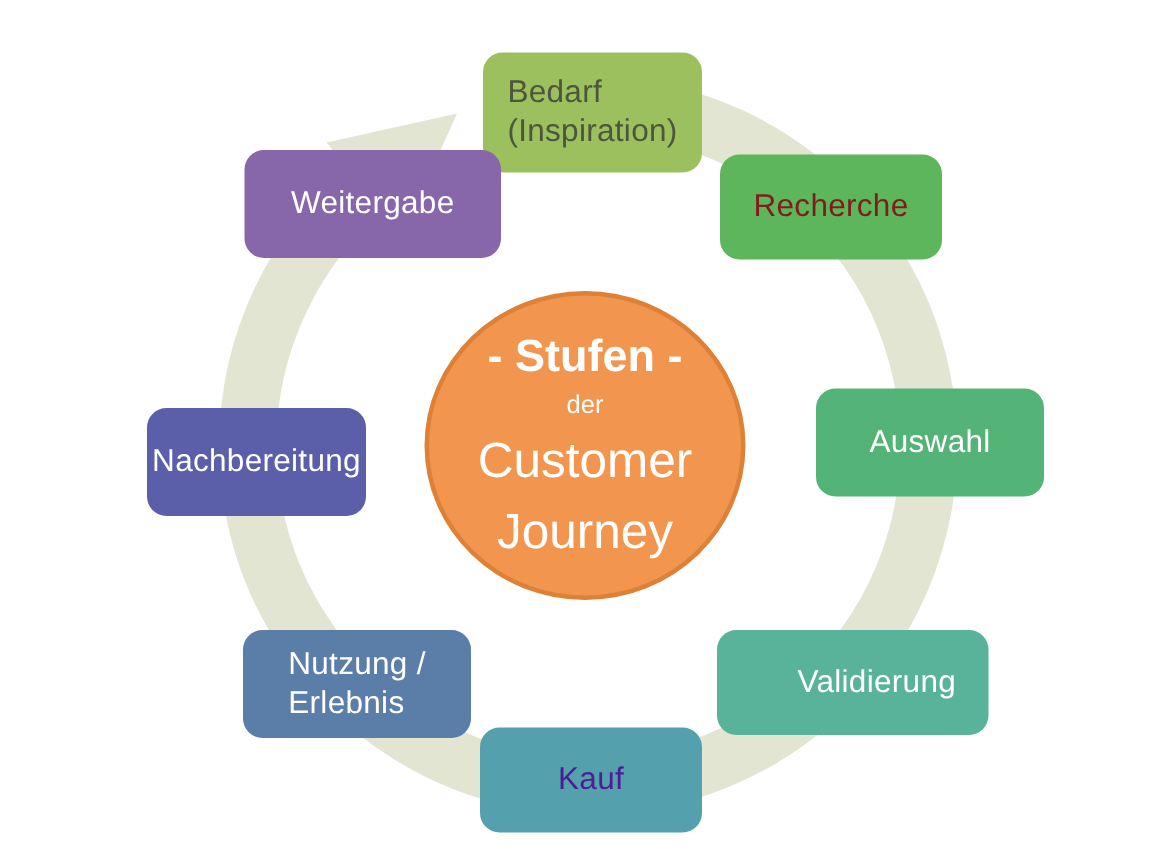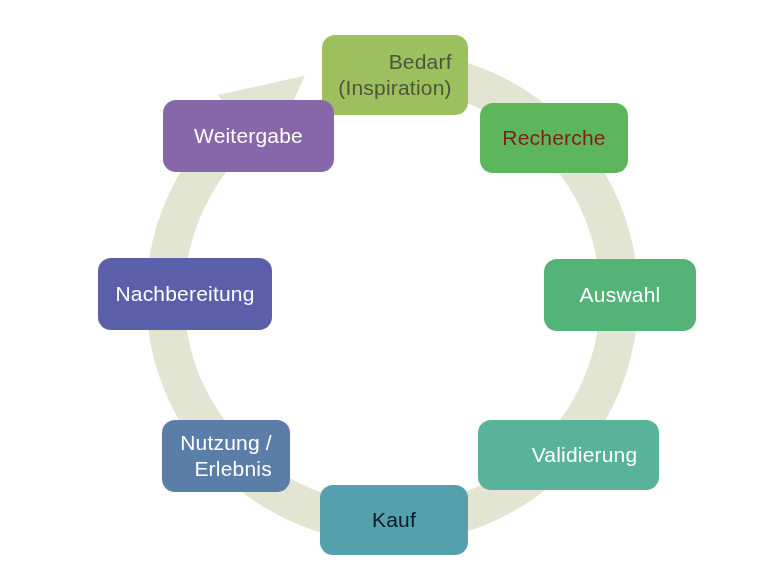--- a/index.html
+++ b/index.html
@@ -21,33 +21,33 @@
     top: 0;
     z-index: 0;
   }
   .stage {
     position: absolute;
     z-index: 2;
     border-radius: 13px;
     display: flex;
     align-items: center;
     justify-content: center;
-    text-align: right;
+    text-align: left;
     white-space: pre-line;
     font-size: 21px;
     line-height: 1.24;
     letter-spacing: 0.2px;
   }
   .stage-bedarf        { left: 322px; top: 35px;  width: 146px; height: 80px; }
   .stage-recherche     { left: 480px; top: 103px; width: 148px; height: 70px; }
   .stage-auswahl       { left: 544px; top: 259px; width: 152px; height: 72px; }
   .stage-validierung   { left: 478px; top: 420px; width: 149px; height: 70px; padding-left: 32px; }
   .stage-kauf          { left: 320px; top: 485px; width: 148px; height: 70px; }
-  .stage-nutzung       { left: 162px; top: 420px; width: 128px; height: 72px; }
-  .stage-nachbereitung { left: 98px;  top: 258px; width: 174px; height: 72px; }
+  .stage-nutzung       { left: 162px; top: 420px; width: 152px; height: 72px; }
+  .stage-nachbereitung { left: 98px;  top: 272px; width: 146px; height: 72px; }
   .stage-weitergabe    { left: 163px; top: 100px; width: 171px; height: 72px; }
   .center-circle {
     position: absolute;
     z-index: 3;
     left: 283px;
     top: 194px;
     width: 214px;
     height: 206px;
     border-radius: 50%;
     border: 3px solid;
@@ -79,23 +79,29 @@
 
   <div class="stage stage-bedarf" style="background-color: rgb(156, 192, 94); color: rgb(77, 85, 61);">Bedarf
 (Inspiration)</div>
 
   <div class="stage stage-recherche" style="background-color: rgb(93, 182, 92); color: #7f1d1d;">Recherche</div>
 
   <div class="stage stage-auswahl" style="background-color: rgb(84, 179, 119); color: rgb(255, 255, 255);">Auswahl</div>
 
   <div class="stage stage-validierung" style="background-color: rgb(89, 179, 155); color: rgb(255, 255, 255);">Validierung</div>
 
-  <div class="stage stage-kauf" style="background-color: rgb(84, 161, 173); color: #0f172a;">Kauf</div>
+  <div class="stage stage-kauf" style="background-color: rgb(84, 161, 173); color: #4c1d95;">Kauf</div>
 
   <div class="stage stage-nutzung" style="background-color: rgb(91, 126, 169); color: rgb(255, 255, 255);">Nutzung /
 Erlebnis</div>
 
   <div class="stage stage-nachbereitung" style="background-color: rgb(91, 95, 169); color: rgb(255, 255, 255);">Nachbereitung</div>
 
   <div class="stage stage-weitergabe" style="background-color: rgb(135, 103, 169); color: rgb(255, 255, 255);">Weitergabe</div>
 
+  <div class="center-circle" style="background-color: rgb(242, 150, 79); color: rgb(255, 255, 255); border-color: rgb(222, 129, 55);">
+    <div class="center-line1">- Stufen -</div>
+    <div class="center-line2">der</div>
+    <div class="center-line3">Customer</div>
+    <div class="center-line4">Journey</div>
+  </div>
 
 </div>
 
 </body></html>

